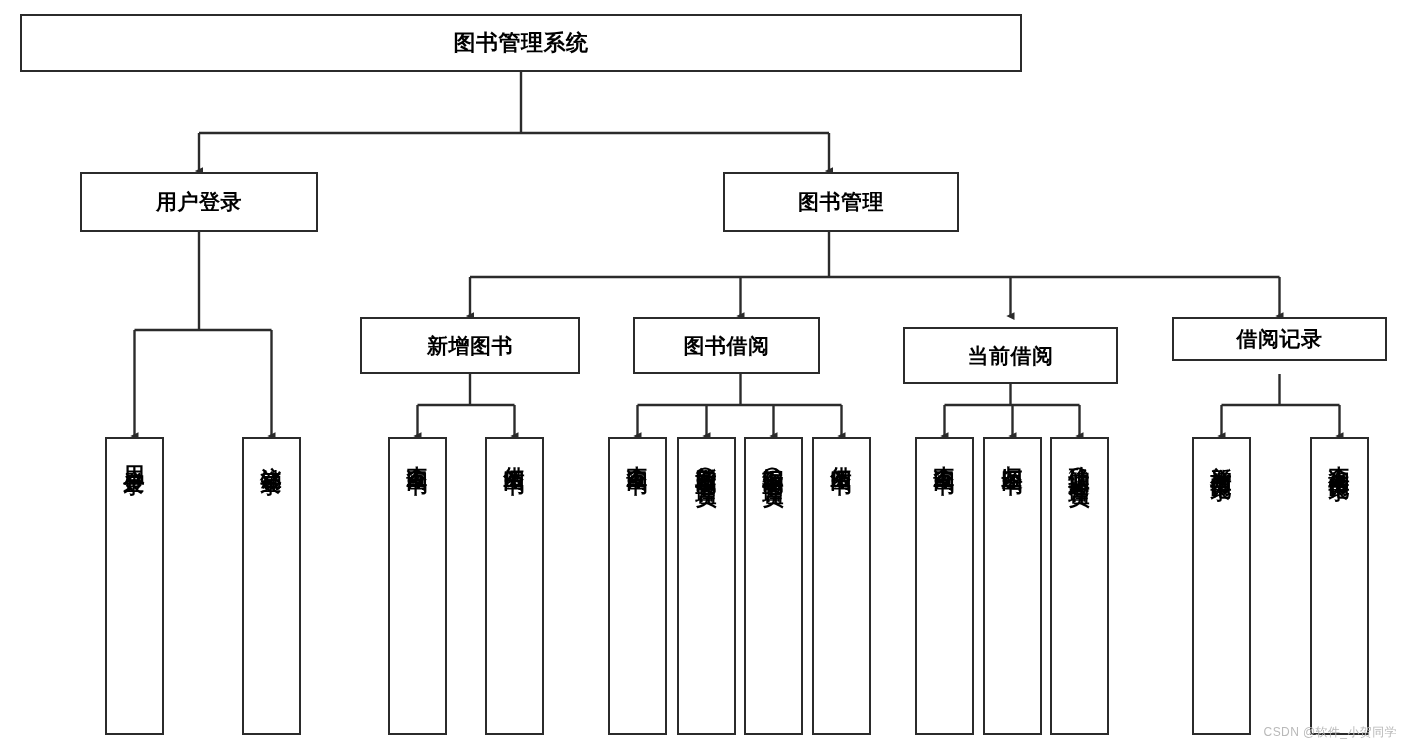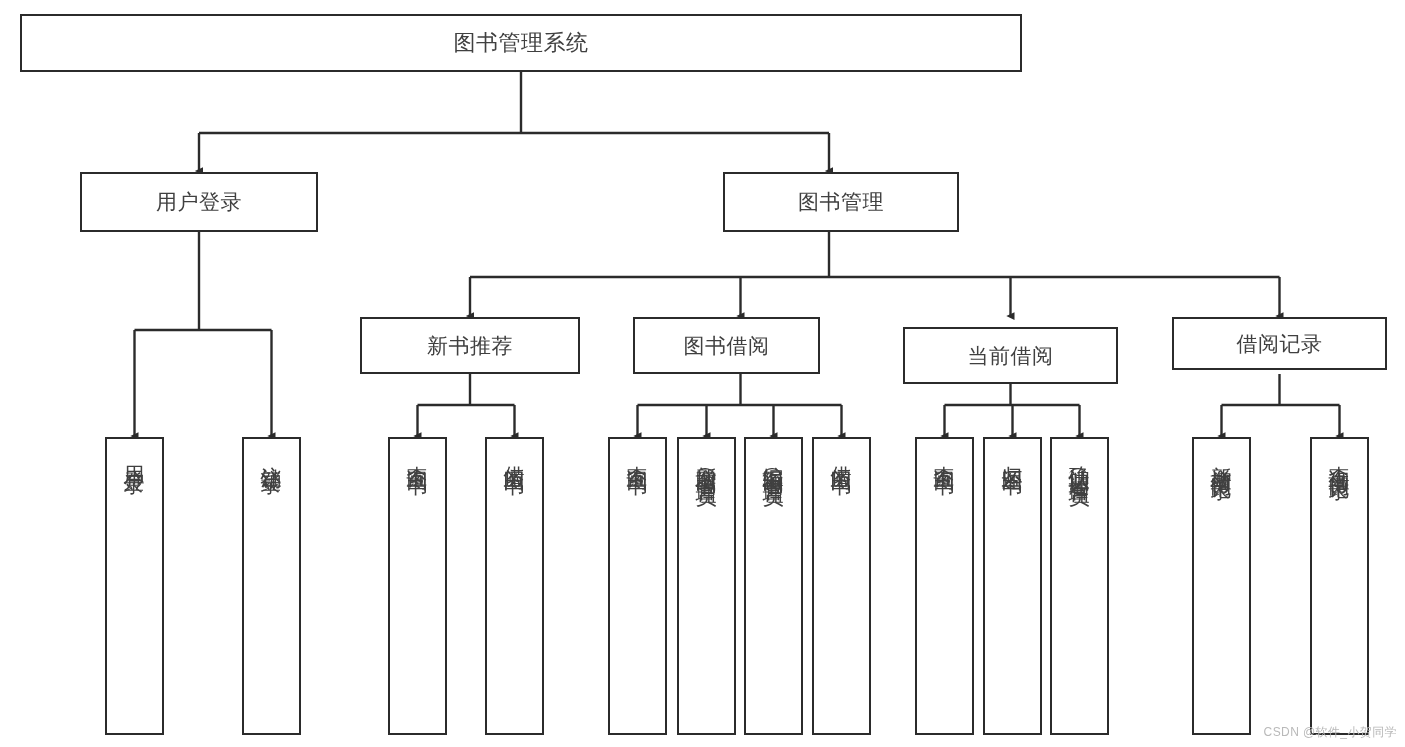--- a/index.html
+++ b/index.html
@@ -30,25 +30,26 @@
     position: absolute;
     box-sizing: border-box;
     background: #ffffff;
     border: 2px solid #2b2b2b;
     display: flex;
     align-items: center;
     justify-content: center;
     z-index: 2;
   }
   .node .label {
-    color: #404040;
+    color: #000000;
     line-height: 1.12;
     text-align: left;
     white-space: pre-wrap;
     letter-spacing: 0.5px;
+    font-weight: bold;
   }
   .node.horizontal .label {
     font-size: 21px;
     writing-mode: horizontal-tb;
   }
   .node.vertical {
     align-items: flex-start;
     justify-content: center;
     padding-top: 10px;
   }
@@ -123,29 +124,29 @@
       <div class="node horizontal root" style="left: 20px; top: 14px; width: 1002px; height: 58px;">
         <span class="label">图书管理系统</span>
       </div>
       <div class="node horizontal" style="left: 80px; top: 172px; width: 238px; height: 60px;">
         <span class="label">用户登录</span>
       </div>
       <div class="node horizontal" style="left: 711px; top: 172px; width: 236px; height: 60px; margin-left: 12px;">
         <span class="label">图书管理</span>
       </div>
       <div class="node horizontal" style="left: 360px; top: 317px; width: 220px; height: 57px;">
-        <span class="label">新书推荐</span>
+        <span class="label">新增图书</span>
       </div>
       <div class="node horizontal" style="left: 633px; top: 317px; width: 187px; height: 57px;">
         <span class="label">图书借阅</span>
       </div>
       <div class="node horizontal" style="left: 903px; top: 314px; width: 215px; height: 57px; margin-top: 13px;">
         <span class="label">当前借阅</span>
       </div>
-      <div class="node horizontal" style="left: 1172px; top: 317px; width: 215px; height: 53px;">
+      <div class="node horizontal" style="left: 1172px; top: 317px; width: 215px; height: 44px;">
         <span class="label">借阅记录</span>
       </div>
       <div class="node vertical" style="left: 105px; top: 437px; width: 59px; height: 298px;">
         <span class="label">用户登录</span>
       </div>
       <div class="node vertical" style="left: 242px; top: 437px; width: 59px; height: 298px;">
         <span class="label">注销登录</span>
       </div>
       <div class="node vertical" style="left: 388px; top: 437px; width: 59px; height: 298px;">
         <span class="label">查询图书</span>

